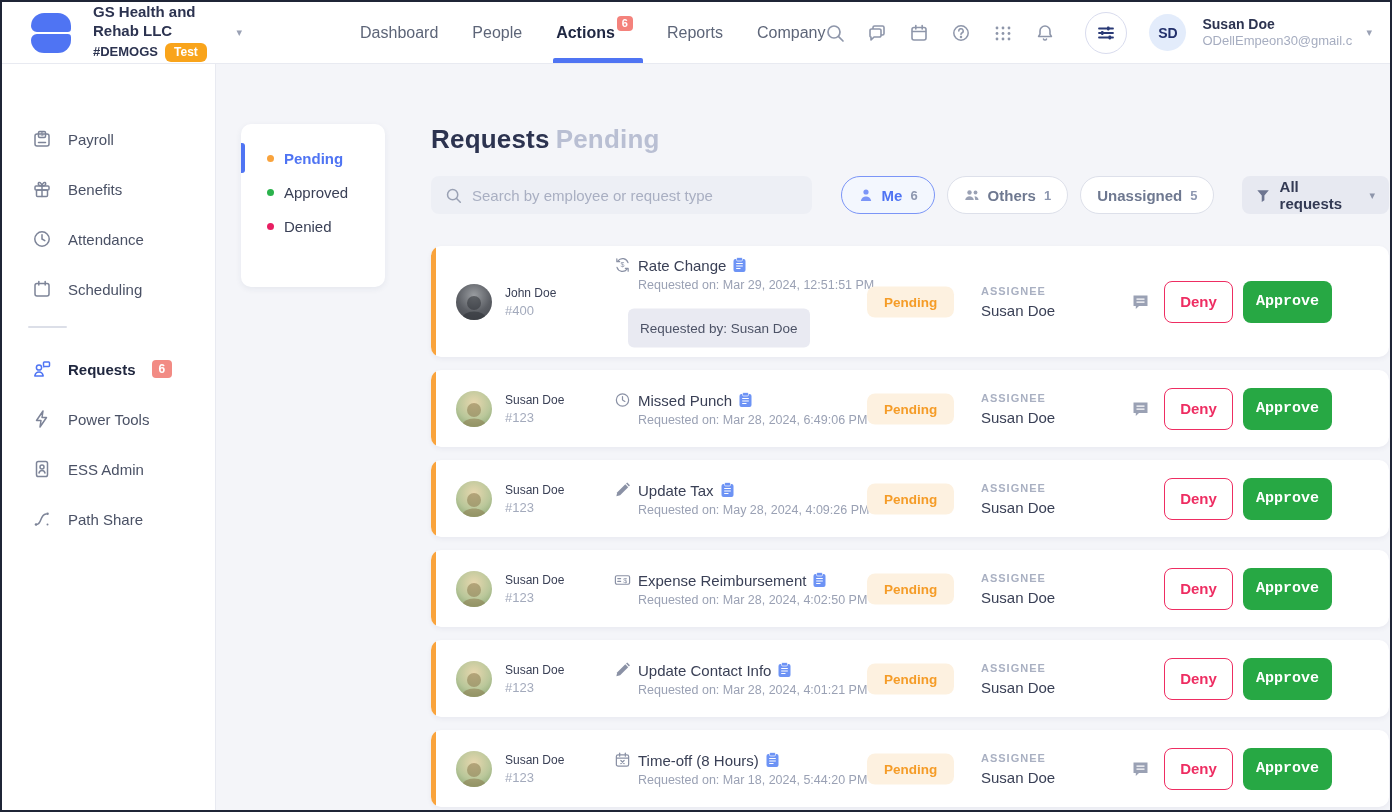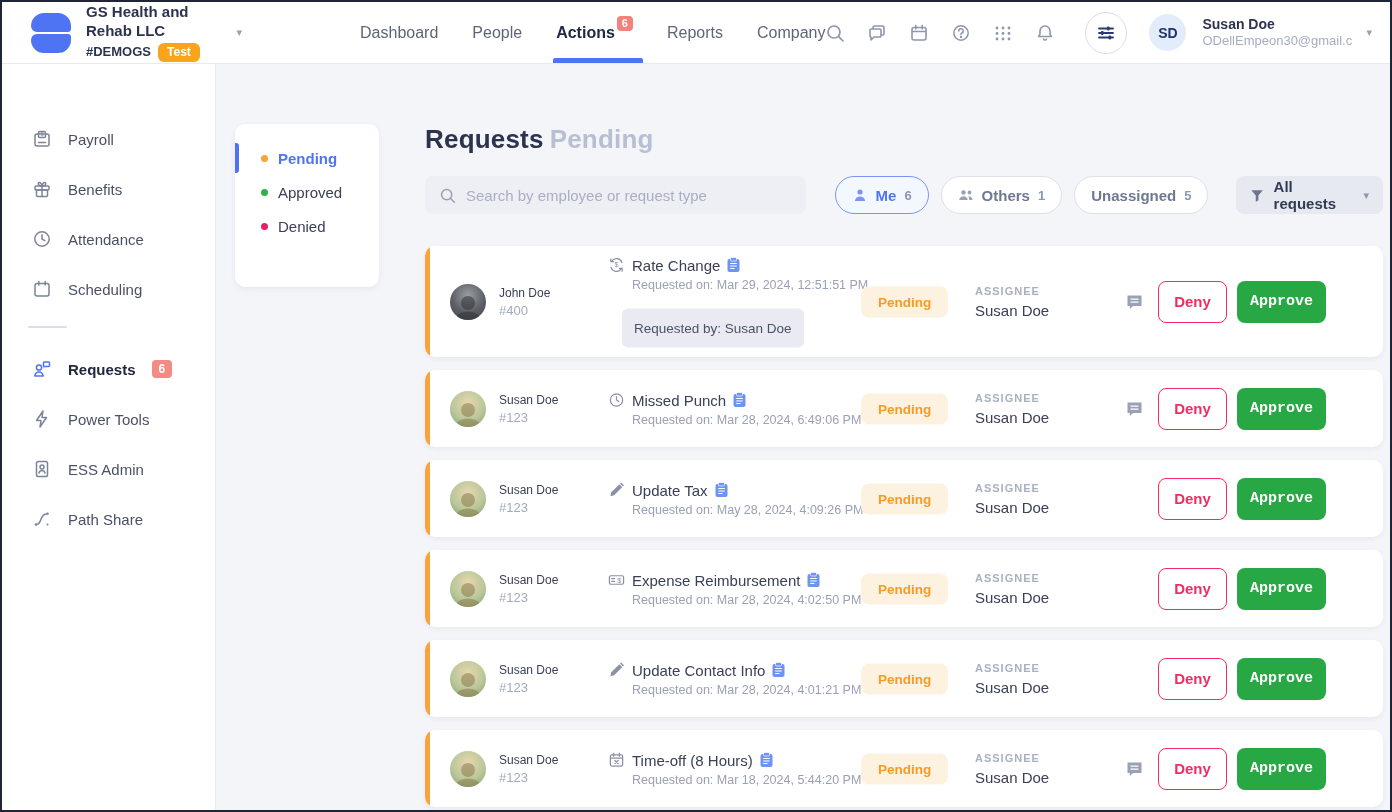--- a/index.html
+++ b/index.html
@@ -14,21 +14,21 @@
   svg { display:block; }
 
   
   .header {
     height:62px; background:#fff; border-bottom:1px solid #e8eaf1;
     display:flex; align-items:center; padding:0 18px 0 26px; position:relative;
   }
   .logo { width:44px; height:44px; position:relative; margin-right:14px; flex:0 0 auto; }
   .logo .top { position:absolute; left:3px; top:2px; width:40px; height:19px; background:#4f74f3; border-radius:20px 20px 5px 9px; }
   .logo .bot { position:absolute; left:3px; top:23px; width:40px; height:19px; background:#4f74f3; border-radius:9px 5px 20px 20px; }
-  .company { line-height:1.25; }
+  .company { line-height:1.25;margin-left:7px; }
   .company-name { font-size:15px; font-weight:700; color:#2c3350; }
   .company-sub { display:flex; align-items:center; gap:7px; margin-top:2px; }
   .company-code { font-size:13px; font-weight:700; color:#2c3350; }
   .test-badge { background:#f9a41b; color:#fff; font-size:12px; font-weight:700; padding:2px 9px; border-radius:6px; }
   .company-caret { color:#9aa1b4; font-size:11px; margin-left:26px; }
 
   .nav { display:flex; gap:34px; margin-left:118px; height:100%; align-items:center; }
   .nav-item { position:relative; font-size:16px; color:#5d6578; height:100%; display:flex; align-items:center; cursor:pointer; }
   .nav-item.active { color:#1f2742; font-weight:700; }
   .nav-item.active::after { content:""; position:absolute; left:-3px; right:-10px; bottom:0; height:5px; background:#4f74f3; border-radius:2px 2px 0 0; }
@@ -37,21 +37,21 @@
   .header-right { display:flex; align-items:center; margin-left:auto; gap:22px; }
   .hicon { color:#8e96aa; width:20px; height:20px; cursor:pointer; flex:0 0 auto; }
   .round-btn { width:42px; height:42px; border:1px solid #d9dcee; border-radius:50%; display:flex; align-items:center; justify-content:center; color:#2a3a77; margin-left:8px; cursor:pointer; background:#fff; }
   .avatar-initials { width:37px; height:37px; border-radius:50%; background:#e3ecfb; color:#22306b; font-size:14px; font-weight:700; display:flex; align-items:center; justify-content:center; }
   .user-block { line-height:1.3; margin-left:-6px; }
   .user-name { font-size:14px; font-weight:700; color:#2c3350; }
   .user-email { font-size:13px; color:#a6adc0; max-width:150px; white-space:nowrap; overflow:hidden; }
   .user-caret { color:#9aa1b4; font-size:11px; margin-left:-8px; }
 
   
-  .body-wrap { display:flex; height:746px; }
+  .body-wrap { display:flex; height:746px;gap:6px; }
   .sidebar { width:214px; background:#fff; border-right:1px solid #e8eaf1; padding-top:62px; flex:0 0 auto; }
   .side-item { display:flex; align-items:center; gap:16px; padding:0 0 0 30px; height:26px; margin-bottom:24px; font-size:15px; color:#4a5165; cursor:pointer; }
   .side-item .sicon { color:#7d8498; width:20px; height:20px; flex:0 0 auto; }
   .side-item.active { color:#20273f; font-weight:700; }
   .side-item.active .sicon { color:#4f74f3; }
   .side-badge { background:#f28b84; color:#fff; font-size:12px; font-weight:700; padding:2px 7px; border-radius:4px; line-height:1.2; }
   .side-divider { height:2px; width:39px; background:#dcdfe8; margin:4px 0 28px 26px; border-radius:1px; }
 
   .content { position:relative; flex:1; }
 

